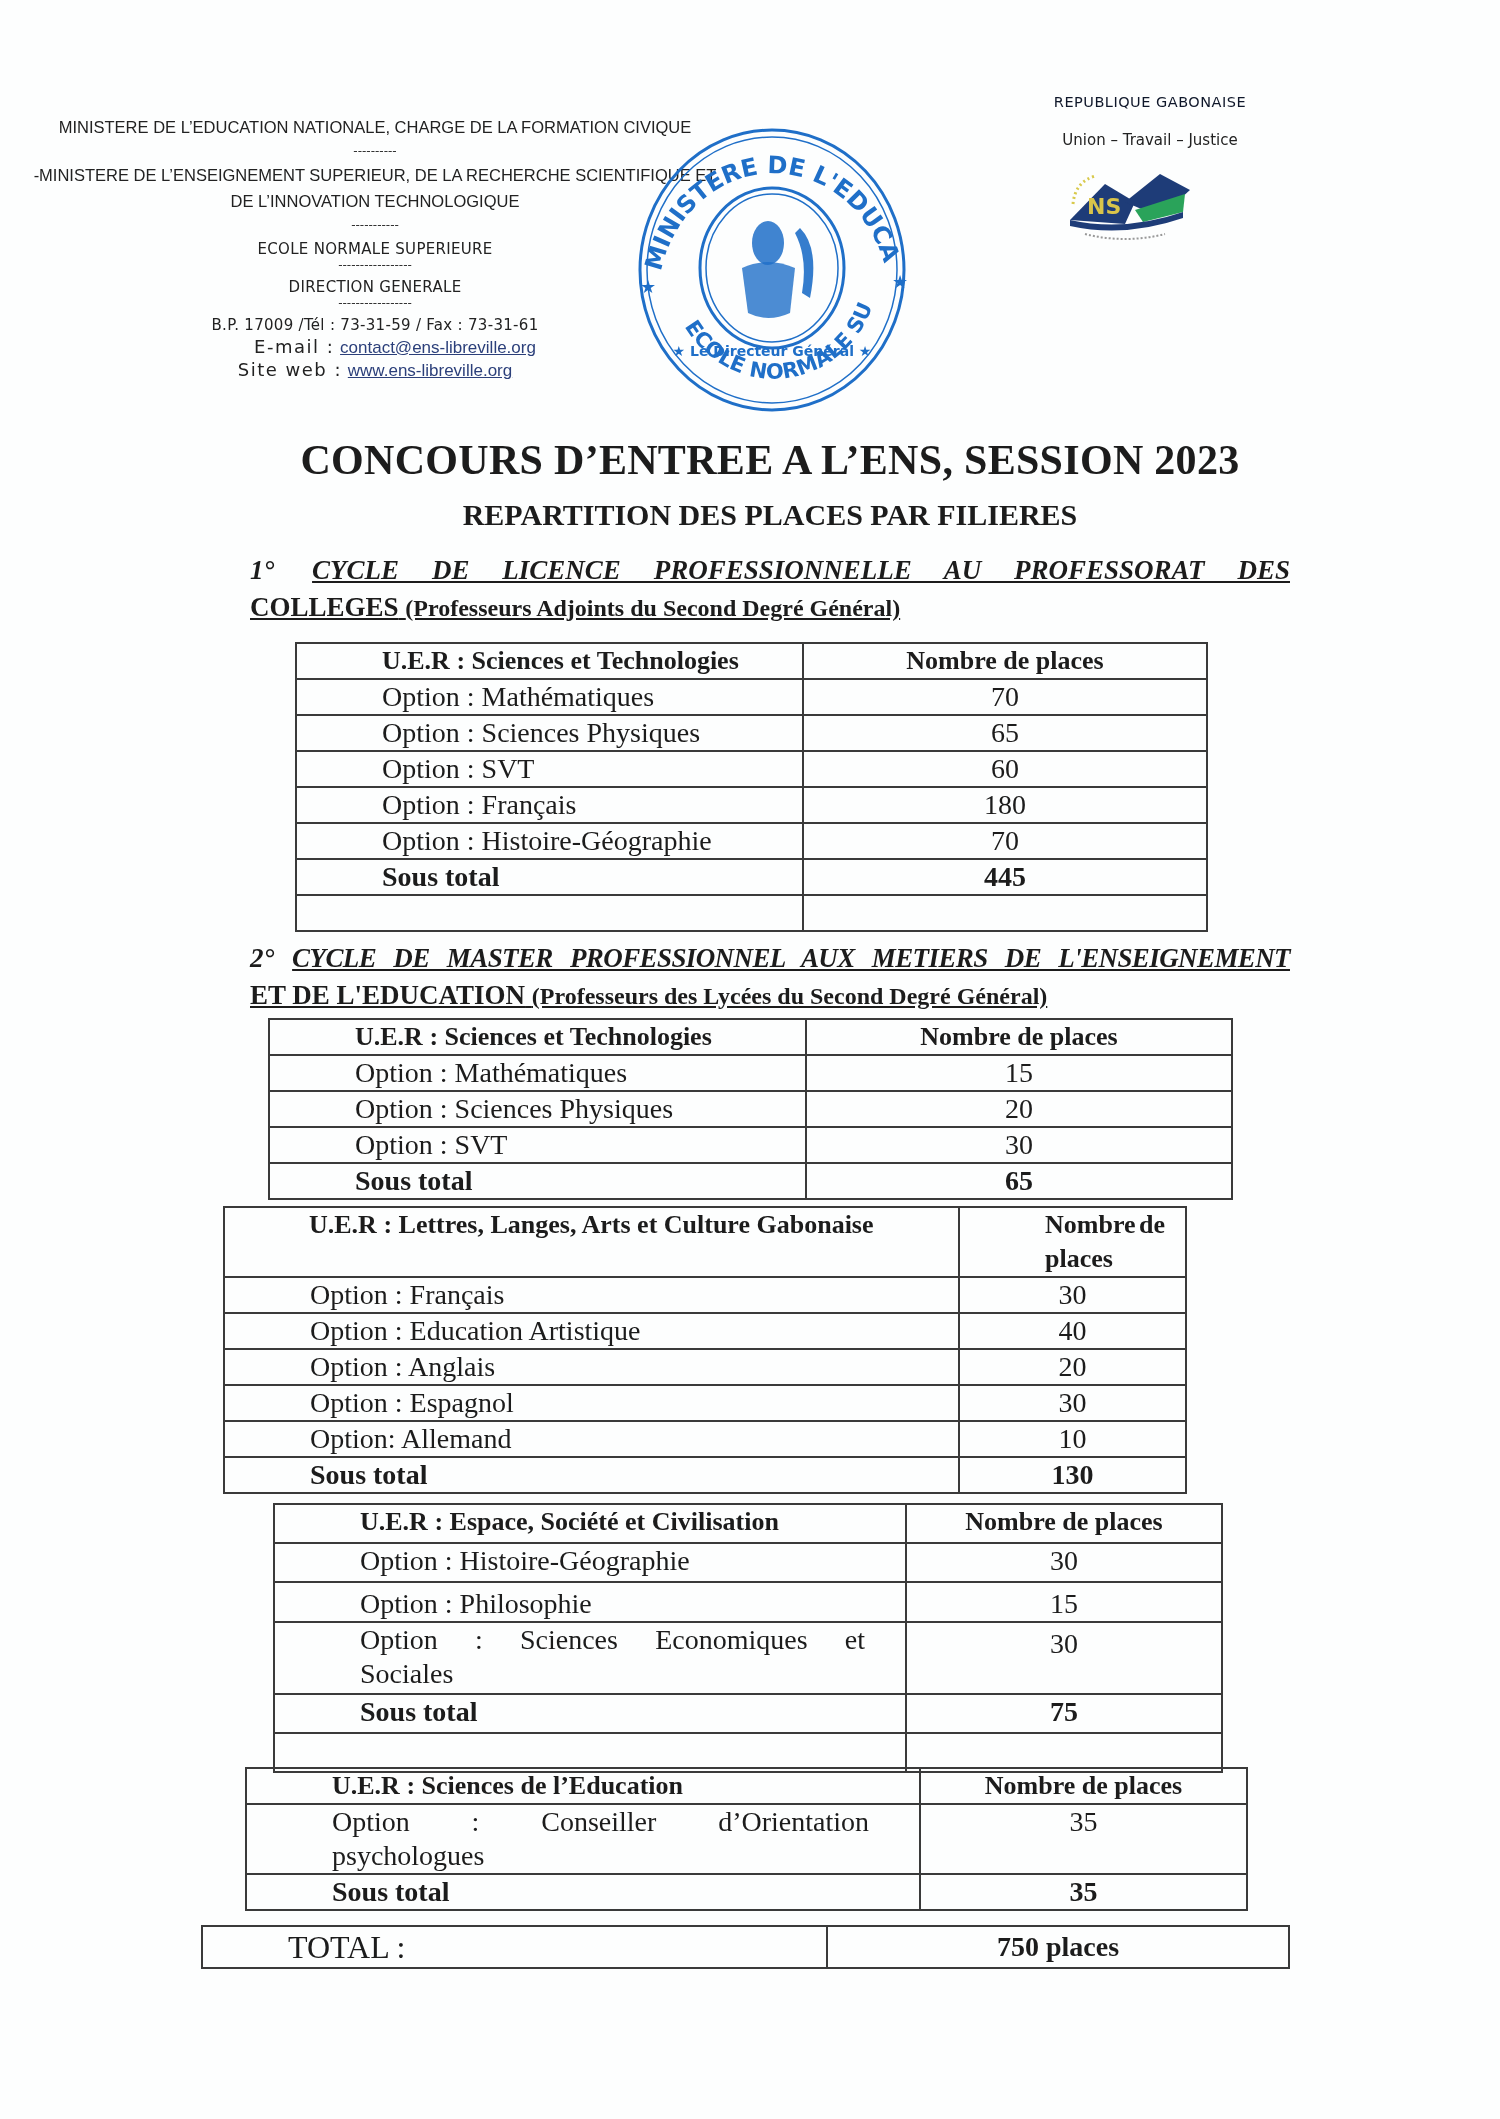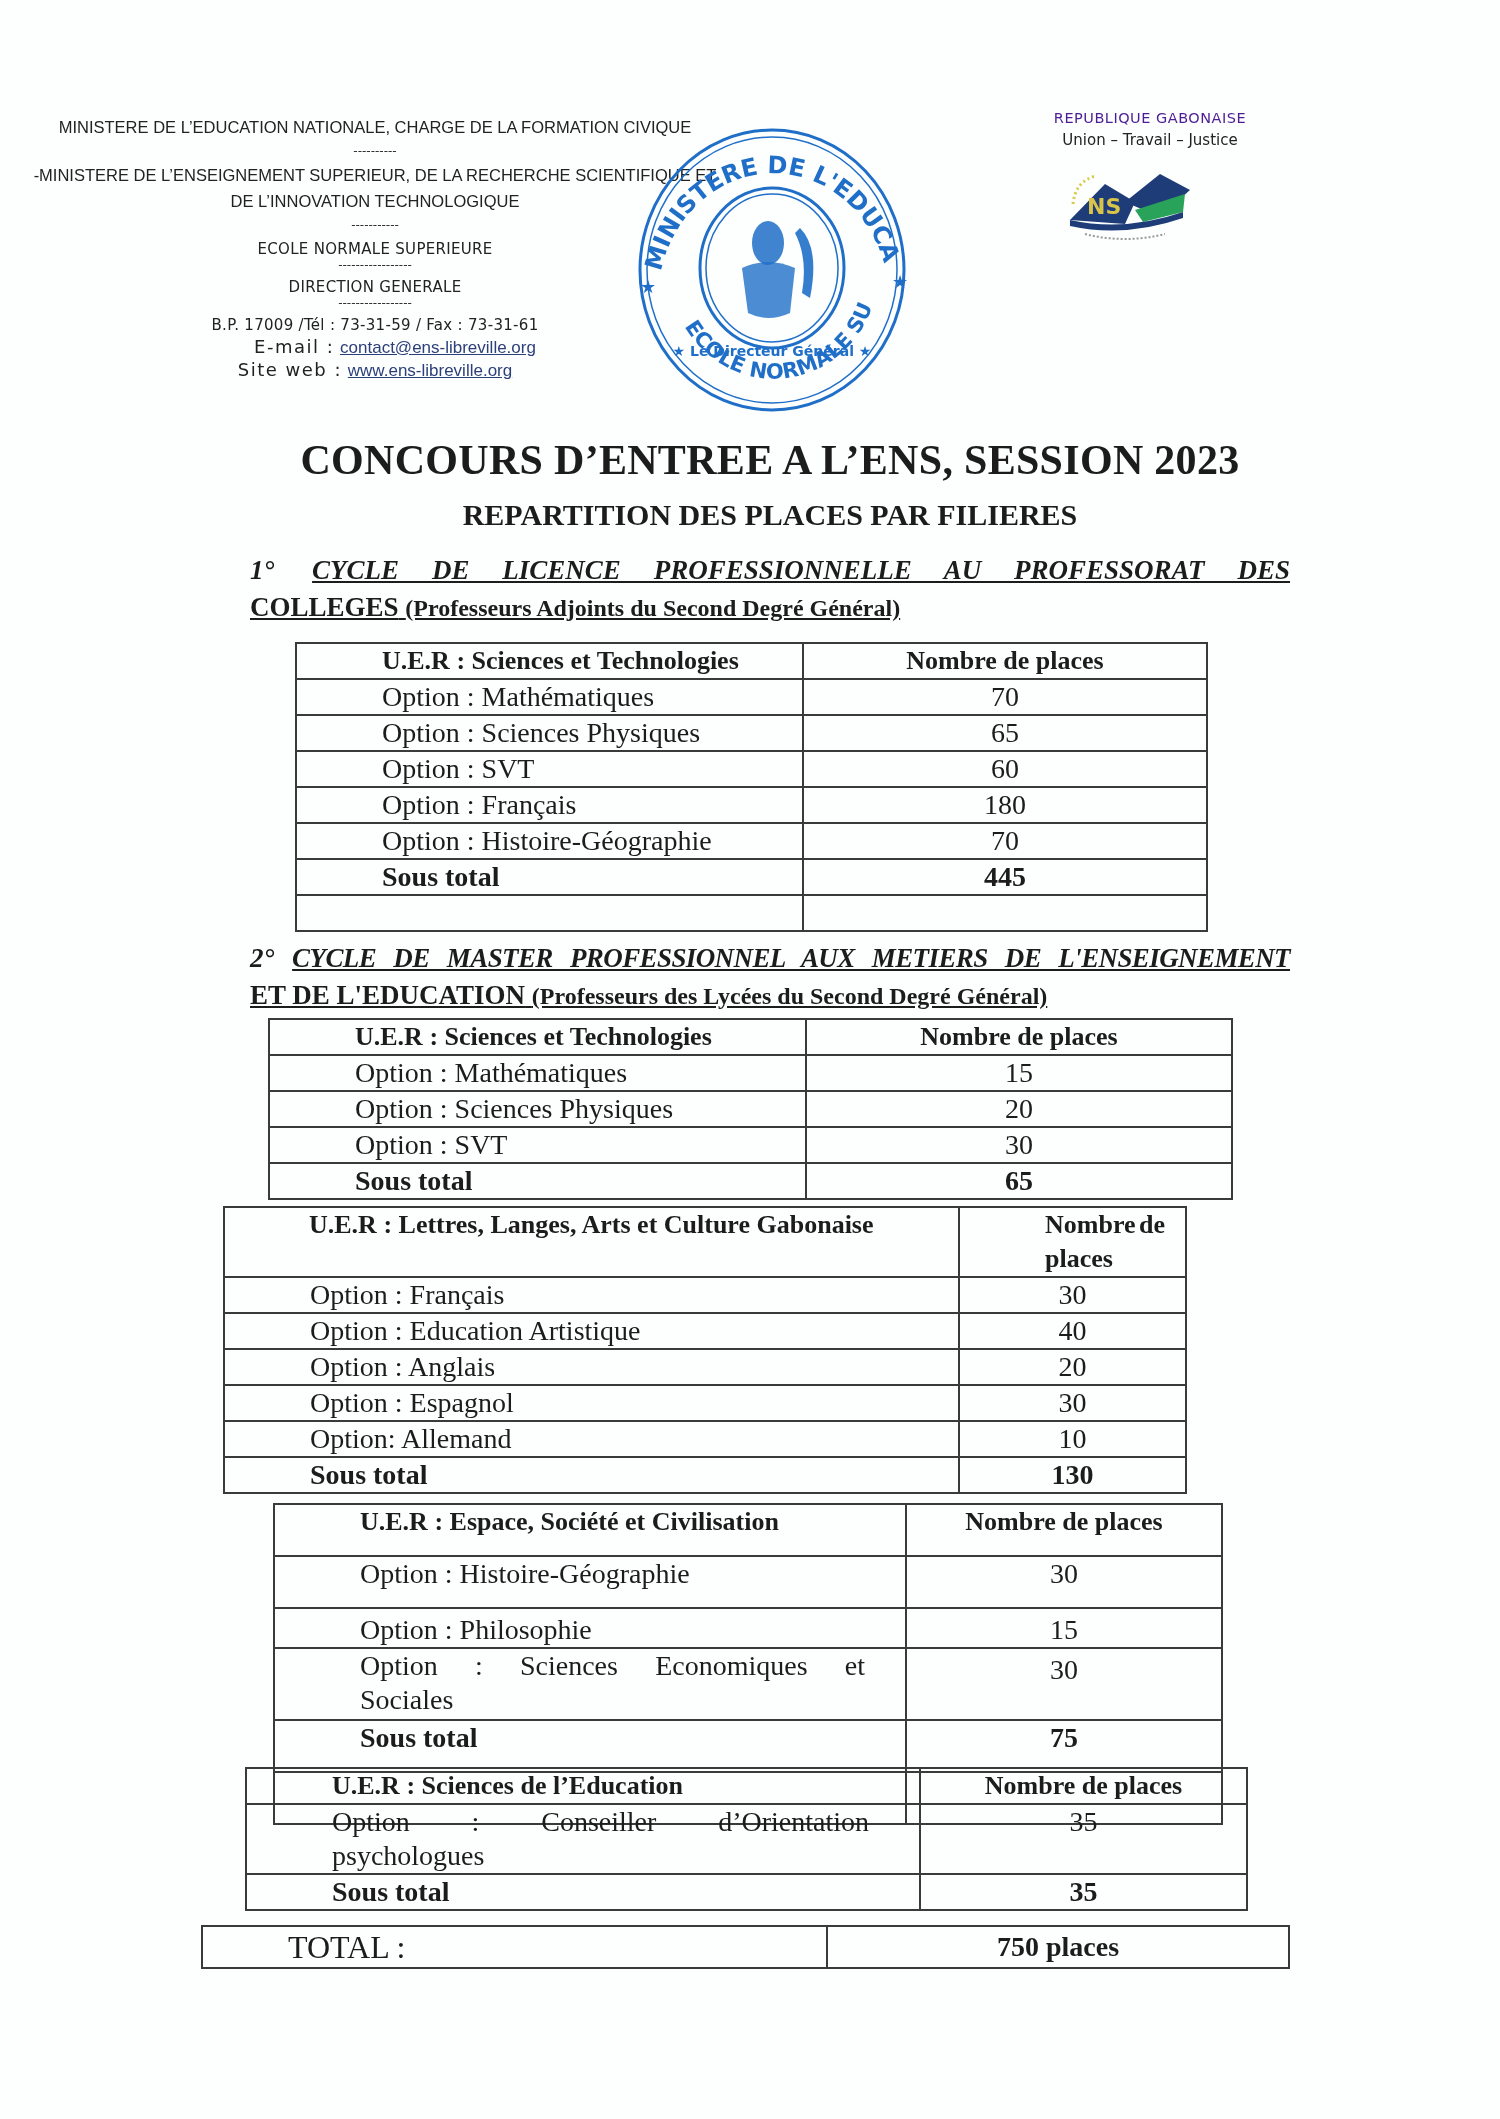--- a/index.html
+++ b/index.html
@@ -17,21 +17,21 @@
   .l3 { top:192px; font-size:16.5px; font-family:"Liberation Sans", sans-serif; }
   .l4 { top:240px; font-size:15px; letter-spacing:0.3px; }
   .l5 { top:278px; font-size:15px; letter-spacing:0.3px; }
   .l6 { top:316px; font-size:15px; letter-spacing:0.3px; }
   .l7 { top:336px; font-size:18px; }
   .l8 { top:359px; font-size:18px; }
   .l7 .lbl, .l8 .lbl { letter-spacing:1.5px; }
   .link { color:#2b3f7a; text-decoration:underline; font-family:"Liberation Sans", sans-serif; font-size:17px; }
 
   .hdr-right { left:1000px; width:300px; text-align:center; font-family:"DejaVu Sans", sans-serif; }
-  .rep { top:110px; font-size:14.5px; letter-spacing:0.5px; color:#4c1d95; }
+  .rep { top:94px; font-size:14.5px; letter-spacing:0.5px; color:#0f172a; }
   .motto { top:131px; font-size:15px; color:#222; }
 
   .stamp { left:630px; top:118px; width:280px; height:300px; }
   .logo { left:1065px; top:162px; width:130px; height:80px; }
 
   .title { left:0; width:1540px; top:436px; text-align:center; font-weight:bold; font-size:42px; letter-spacing:0.3px; color:#1c1c1c; }
   .subtitle { left:0; width:1540px; top:498px; text-align:center; font-weight:bold; font-size:30px; color:#1c1c1c; }
 
   .cycle { left:250px; width:1040px; font-weight:bold; font-size:27px; color:#1c1c1c; line-height:37px; text-align:justify; }
   .cycle .u { text-decoration:underline; }
@@ -54,21 +54,21 @@
   .t2 { left:268px; top:1018px; width:965px; }
   .t2 td.l { width:450px; padding-left:84px; }
   .t2 tr { height:35.5px; }
 
   .t3 { left:223px; top:1206px; width:964px; }
   .t3 td.l { width:648px; padding-left:84px; }
   .t3 tr { height:35.5px; }
 
   .t4 { left:273px; top:1503px; width:950px; }
   .t4 td.l { width:505px; padding-left:85px; padding-right:40px; }
-  .t4 tr { height:52px; }
+  .t4 tr { height:39px; }
 
   .t5 { left:245px; top:1767px; width:1003px; }
   .t5 td.l { width:537px; padding-left:85px; padding-right:50px; }
   .t5 tr { height:35.5px; }
 
   .t6 { left:201px; top:1925px; width:1089px; }
   .t6 td { border-width:2px; }
   .t6 td.l { width:538px; padding-left:85px; font-size:32px; line-height:40px; }
   .t6 td.r { font-size:28px; line-height:40px; }
 

